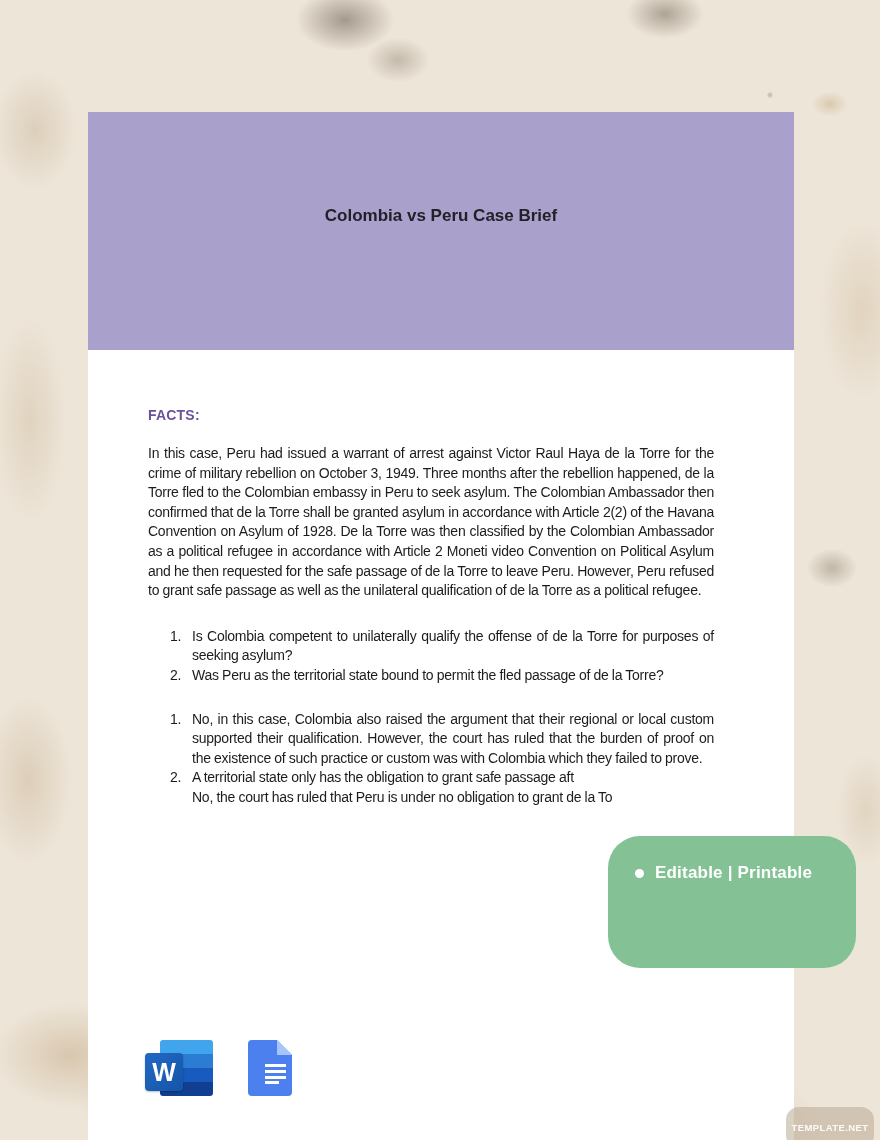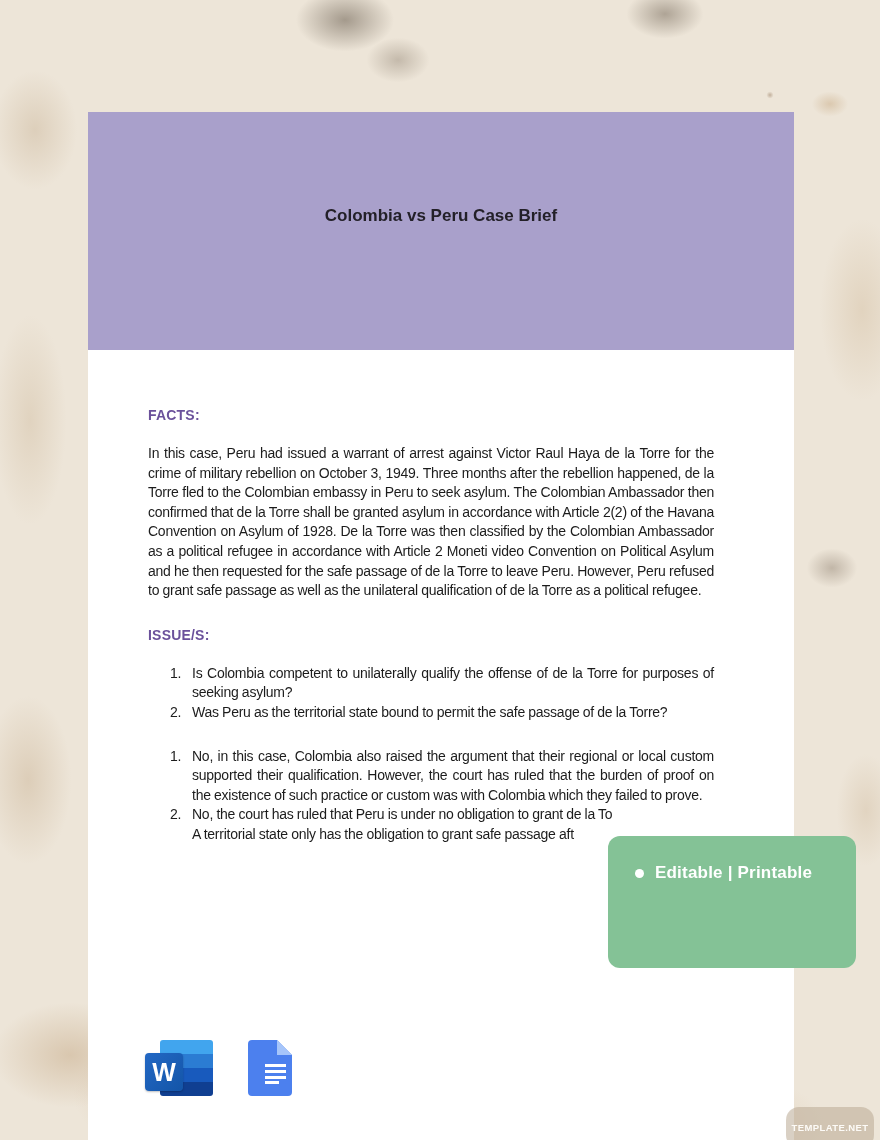--- a/index.html
+++ b/index.html
@@ -85,21 +85,21 @@
   ol.num-list > li::before {
     content: counter(n) ".";
     position: absolute;
     left: -22px; top: 0;
   }
   .frag-line { white-space: nowrap; text-align: left; }
   .feature-badge {
     position: absolute; left: 608px; top: 836px;
     width: 248px; height: 132px;
     background: #84c296;
-    border-radius: 12px;
+    border-radius: 32px;
     z-index: 5;
     box-sizing: border-box;
     padding-top: 27px;
   }
   .feature-row {
     display: flex; align-items: center;
     padding-left: 27px;
     margin-bottom: 21px;
   }
   .feature-dot {
@@ -161,31 +161,30 @@
 
   <div class="page-header">
     <h1 class="doc-title">Colombia vs Peru Case Brief</h1>
   </div>
 
   <div class="page-body">
 
     <h3 class="section-heading">FACTS:</h3>
     <p class="paragraph body-text">In this case, Peru had issued a warrant of arrest against Victor Raul Haya de la Torre for the crime of military rebellion on October 3, 1949. Three months after the rebellion happened, de la Torre fled to the Colombian embassy in Peru to seek asylum. The Colombian Ambassador then confirmed that de la Torre shall be granted asylum in accordance with Article 2(2) of the Havana Convention on Asylum of 1928. De la Torre was then classified by the Colombian Ambassador as a political refugee in accordance with Article 2 Moneti video Convention on Political Asylum and he then requested for the safe passage of de la Torre to leave Peru. However, Peru refused to grant safe passage as well as the unilateral qualification of de la Torre as a political refugee.</p>
 
-    <h3 class="section-heading">ISSUE/S:</h3>
     <ol class="num-list body-text">
       <li>Is Colombia competent to unilaterally qualify the offense of de la Torre for purposes of seeking asylum?</li>
-      <li>Was Peru as the territorial state bound to permit the safe passage of de la Torre?</li>
+      <li>Was Peru as the territorial state bound to permit the fled passage of de la Torre?</li>
     </ol>
 
     <ol class="num-list body-text">
       <li>No, in this case, Colombia also raised the argument that their regional or local custom supported their qualification. However, the court has ruled that the burden of proof on the existence of such practice or custom was with Colombia which they failed to prove.</li>
       <li>
+        <div class="frag-line">A territorial state only has the obligation to grant safe passage aft</div>
         <div class="frag-line">No, the court has ruled that Peru is under no obligation to grant de la To</div>
-        <div class="frag-line">A territorial state only has the obligation to grant safe passage aft</div>
       </li>
     </ol>
 
   </div>
 </div>
 
 <div class="feature-badge">
   <div class="feature-row">
     <span class="feature-dot"></span>
     <span class="feature-label">Editable | Printable</span>

